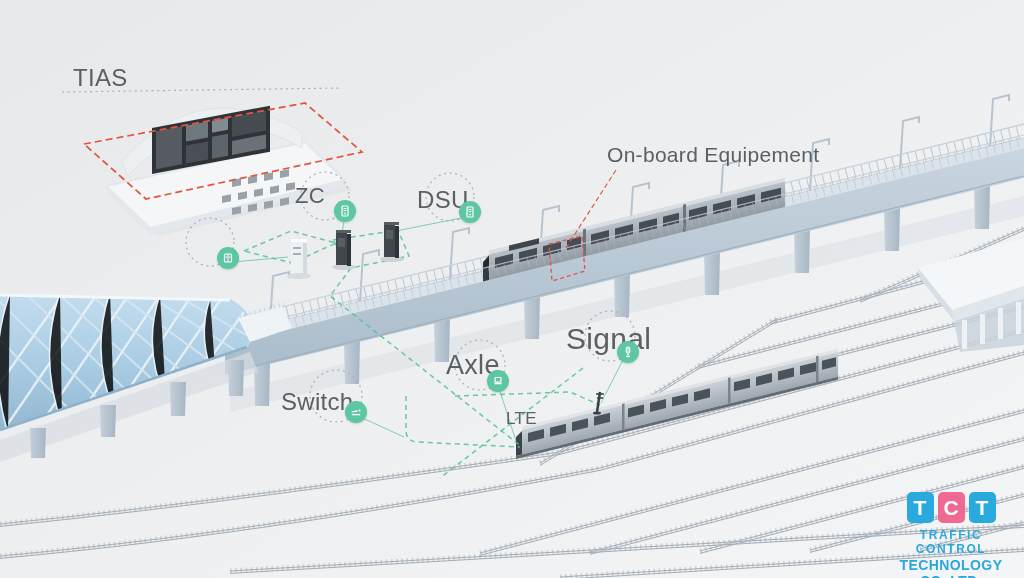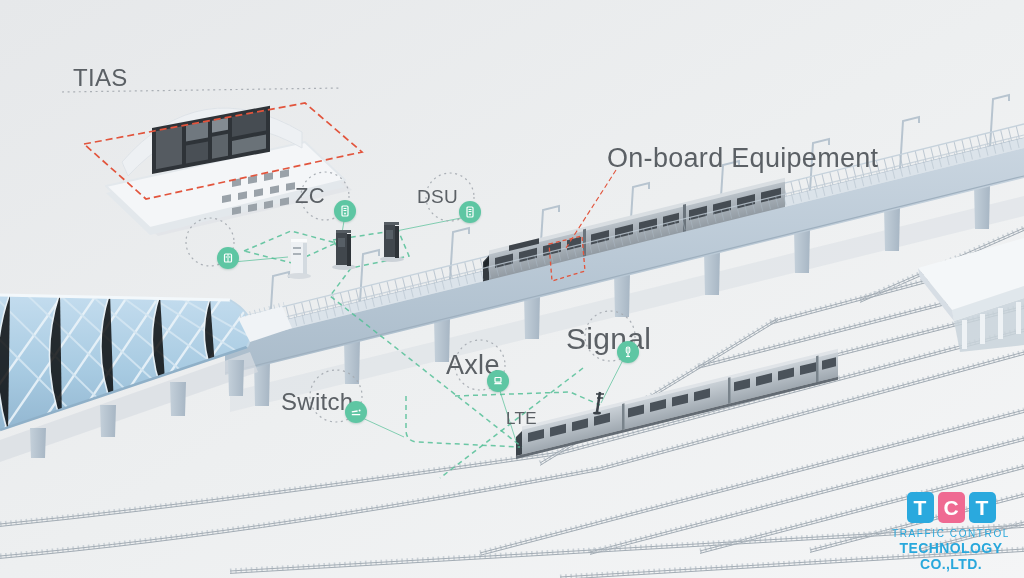--- a/index.html
+++ b/index.html
@@ -17,21 +17,21 @@
   .badge{position:absolute;width:22px;height:22px;border-radius:50%;
          background:var(--icon,#5EC6A3);box-shadow:0 1px 2px rgba(60,120,100,.25);
          display:flex;align-items:center;justify-content:center;}
   .badge svg{position:static;}
   .logo{position:absolute;left:886px;top:492px;width:130px;text-align:center;}
   .logo-blocks{display:flex;justify-content:center;gap:4px;}
   .logo-block{width:27px;height:31px;border-radius:5px;color:#fff;font-weight:bold;
               font-size:21px;line-height:31px;text-align:center;}
   .logo-block.blue{background:var(--logo-blue,#2AA9DE);}
   .logo-block.pink{background:var(--logo-pink,#EF6A92);}
-  .logo-line1{margin-top:5px;color:var(--logo-text,#29A8DC);font-weight:normal;font-size:10px;letter-spacing:1.6px;}
+  .logo-line1{margin-top:5px;color:var(--logo-text,#29A8DC);font-weight:bold;font-size:12px;letter-spacing:1.6px;}
   .logo-line2{margin-top:1px;color:var(--logo-text,#29A8DC);font-weight:bold;font-size:14px;letter-spacing:.4px;}
 </style>
 </head>
 <body>
 
 <div class="stage">
 
 <svg width="1024" height="578" viewBox="0 0 1024 578">
   <defs>
     <linearGradient id="bg" x1="0" y1="0" x2="1" y2="1">
@@ -381,22 +381,22 @@
 
   <g>
     <path class="redd" d="M84,144 L305,103 L362,152 L146,199 Z" stroke-width="1.7" stroke-dasharray="7 4"></path>
     <path class="redd" d="M616,170 L566,248" stroke-width="1.1" stroke-dasharray="5 3"></path>
     <path class="redd" d="M549,244 L582,236 L585,271 L552,281 Z" stroke-width="1.3" stroke-dasharray="4 3"></path>
   </g>
 </svg>
 
 <div class="lbl" style="left:73px;top:64px;font-size:24px">TIAS</div>
 <div class="lbl" style="left:295px;top:183px;font-size:22px">ZC</div>
-<div class="lbl" style="left:417px;top:186px;font-size:19px">DSU</div>
-<div class="lbl" style="left:607px;top:143px;font-size:27px">On-board Equipement</div>
+<div class="lbl" style="left:417px;top:186px;font-size:24px">DSU</div>
+<div class="lbl" style="left:607px;top:143px;font-size:21px">On-board Equipement</div>
 <div class="lbl" style="left:566px;top:322px;font-size:30px">Signal</div>
 <div class="lbl" style="left:446px;top:350px;font-size:27px">Axle</div>
 <div class="lbl" style="left:281px;top:388px;font-size:24px">Switch</div>
 <div class="lbl" style="left:506px;top:409px;font-size:17px">LTE</div>
 
 <div class="badge" style="left:334px;top:200px">
   <svg width="14" height="14" viewBox="0 0 14 14">
         <rect x="4" y="2" width="6" height="10" rx="1" fill="none" stroke="#fff" stroke-width="1.2"></rect>
         <line x1="5.5" y1="4.5" x2="8.5" y2="4.5" stroke="#fff" stroke-width="1"></line>
         <line x1="5.5" y1="6.5" x2="8.5" y2="6.5" stroke="#fff" stroke-width="1"></line>

